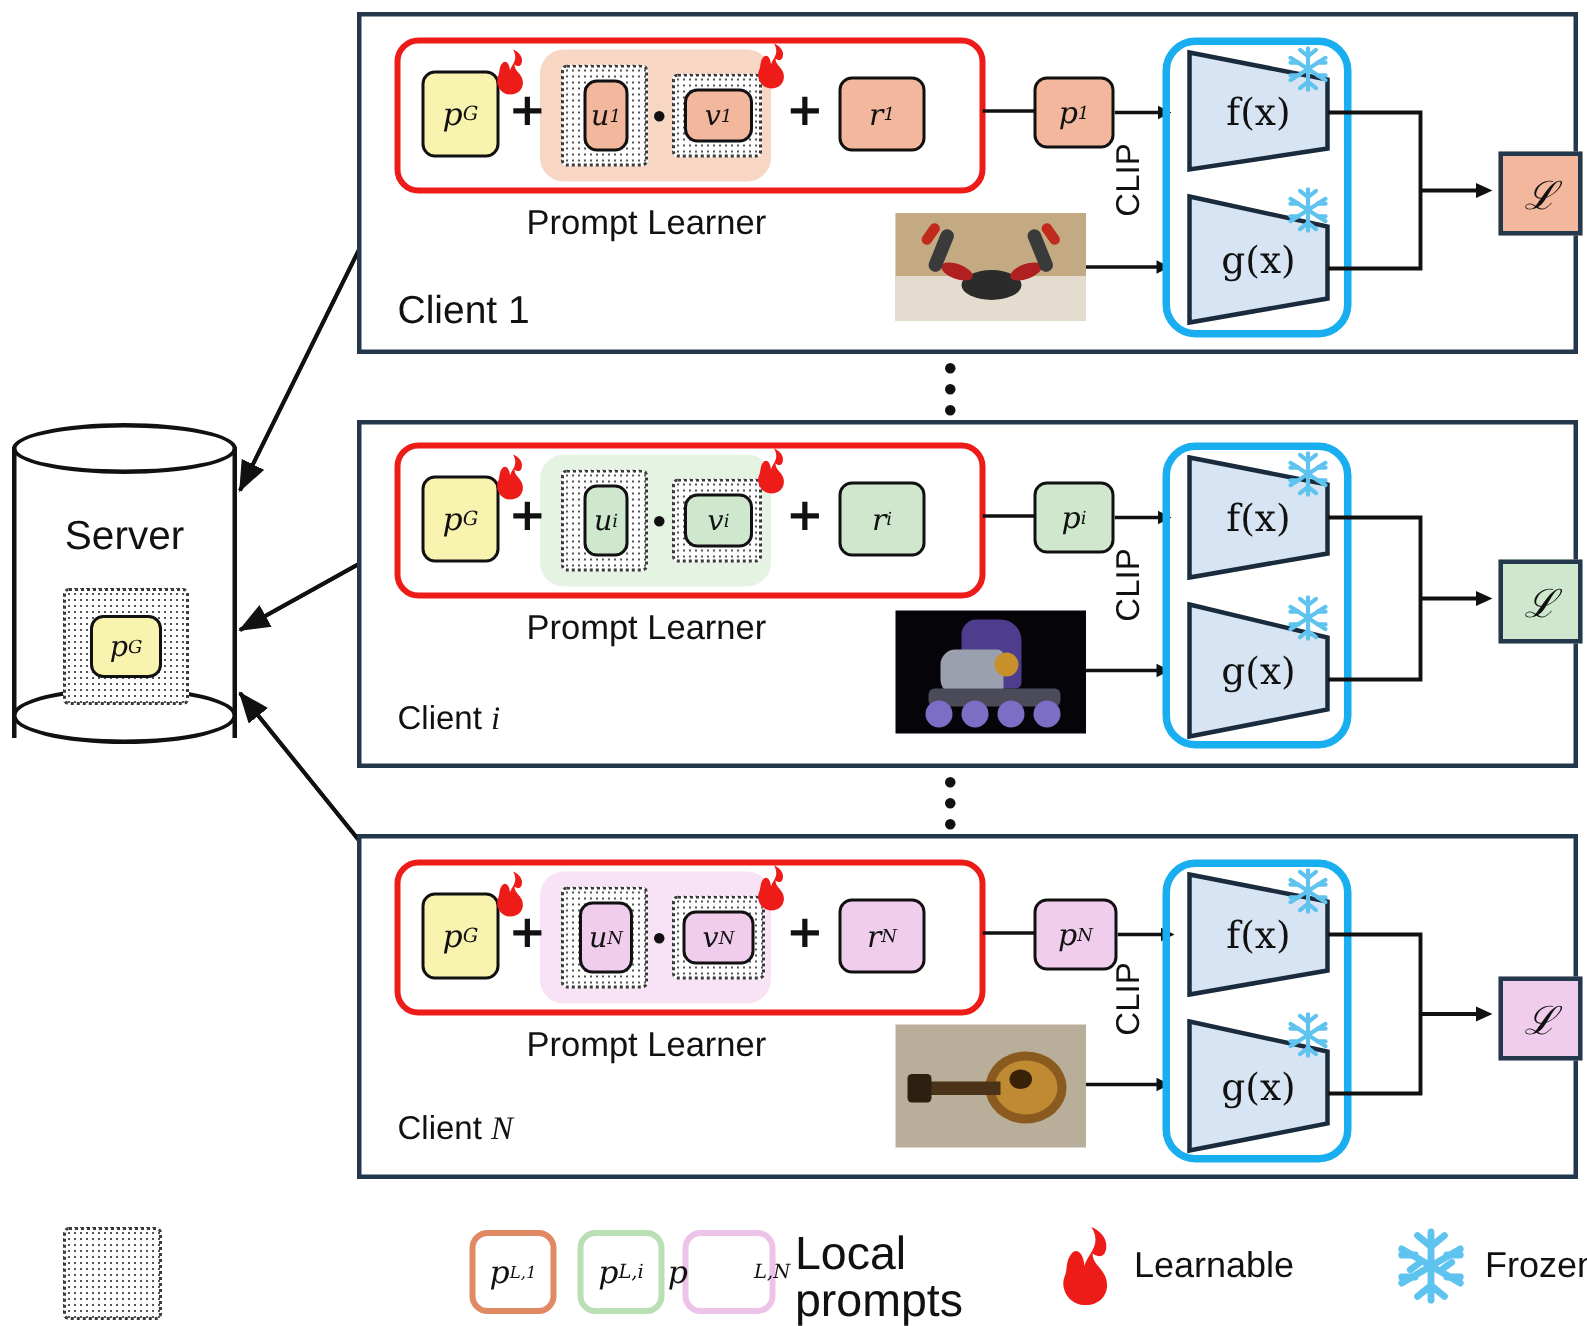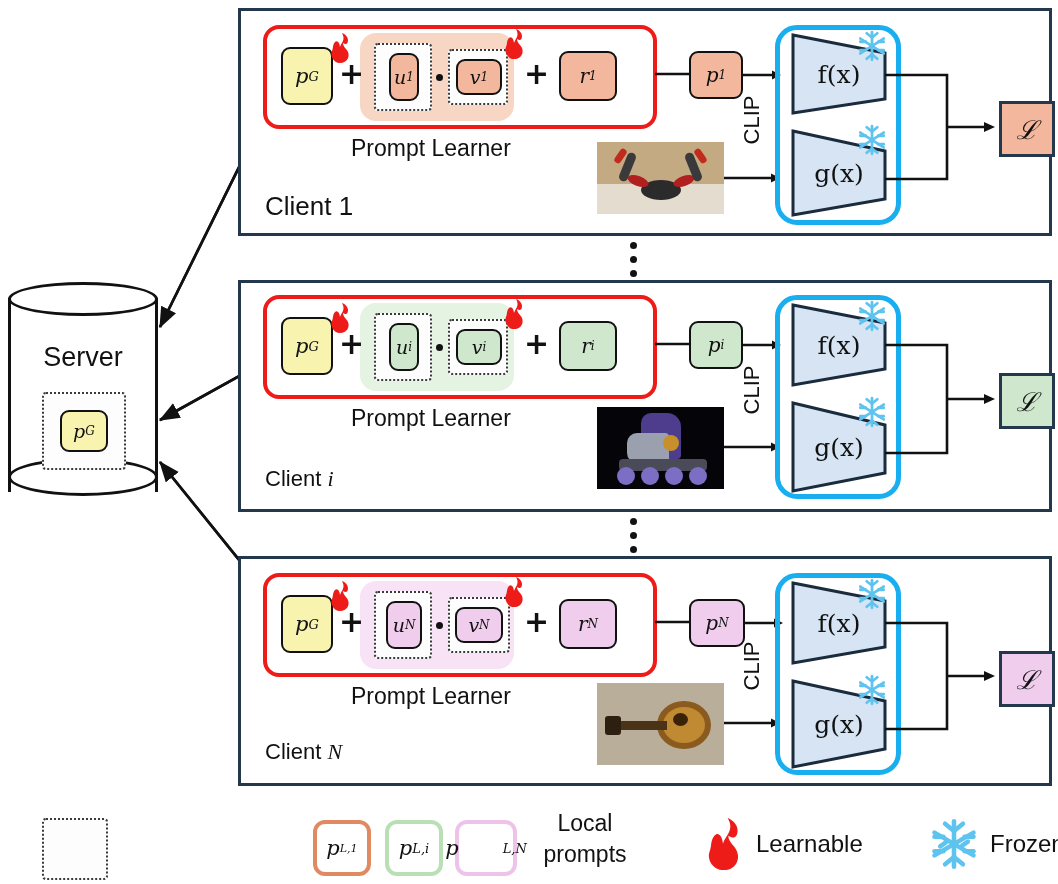--- a/index.html
+++ b/index.html
@@ -526,21 +526,21 @@
         <sub style="font-size:11px;font-style:italic;">L,1</sub>
     </div>
     <div class="legend-tok abs" style="left:385px;top:20px;width:58px;height:56px;border:4px solid #b9e0b5;">
       <span>p</span>
         <sub style="font-size:13px;font-style:italic;">L,i</sub>
     </div>
     <div class="legend-tok abs" style="left:455px;top:20px;width:62px;height:56px;border:4px solid #edc3ea;">
       <span>p</span>
         <sub style="font-size:13px;font-style:italic;padding-left:44px;">L,N</sub>
     </div>
-    <div class="abs lbl" style="left:530px;top:8px;font-size:23px;line-height:31px;text-align:center;width:110px;">
+    <div class="abs lbl" style="left:530px;top:20px;font-size:31px;line-height:31px;width:110px;">
       <div>Local</div>
       <div>prompts</div>
     </div>
 
     <svg class="abs" style="left:700px;top:16px;width:46px;height:56px;" viewBox="0 0 30 36">
       <path d="M18 1 C23 9 16 13 15 18 C14.5 12 11.5 10 9.5 12.5 C6.6 16 7.8 19 6.4 22.5 C4.2 27.5 8 35 15.5 35 C23 35 26.5 28.5 24 22.5 C22.3 18.4 18.5 17 18.5 12.6 C22 15 24.5 13.6 24.5 9 C24.5 5.5 21.3 2.2 18 1 Z" fill="#ee1c19"></path>
     </svg>
     <div class="abs lbl" style="left:756px;top:30px;font-size:24px;">Learnable</div>
 
     <svg class="abs" style="left:928px;top:18px;width:52px;height:52px;" viewBox="0 0 32 32">

